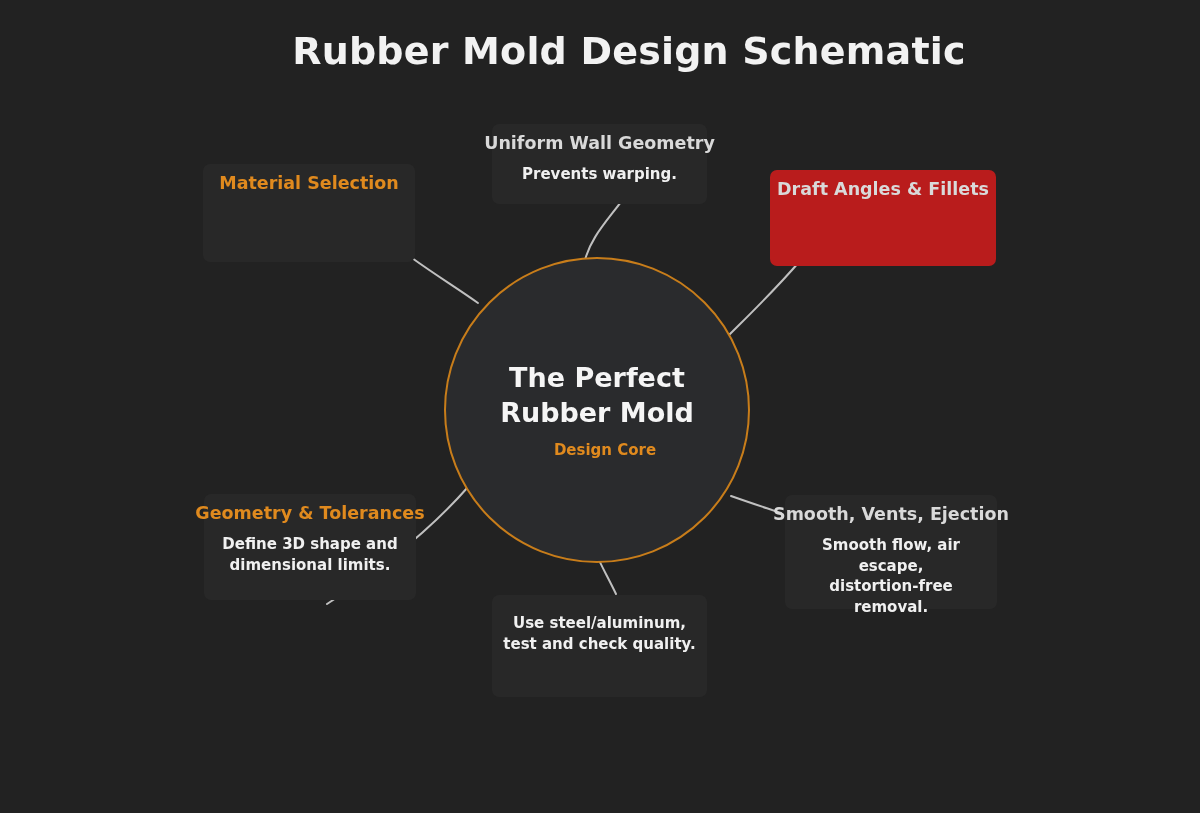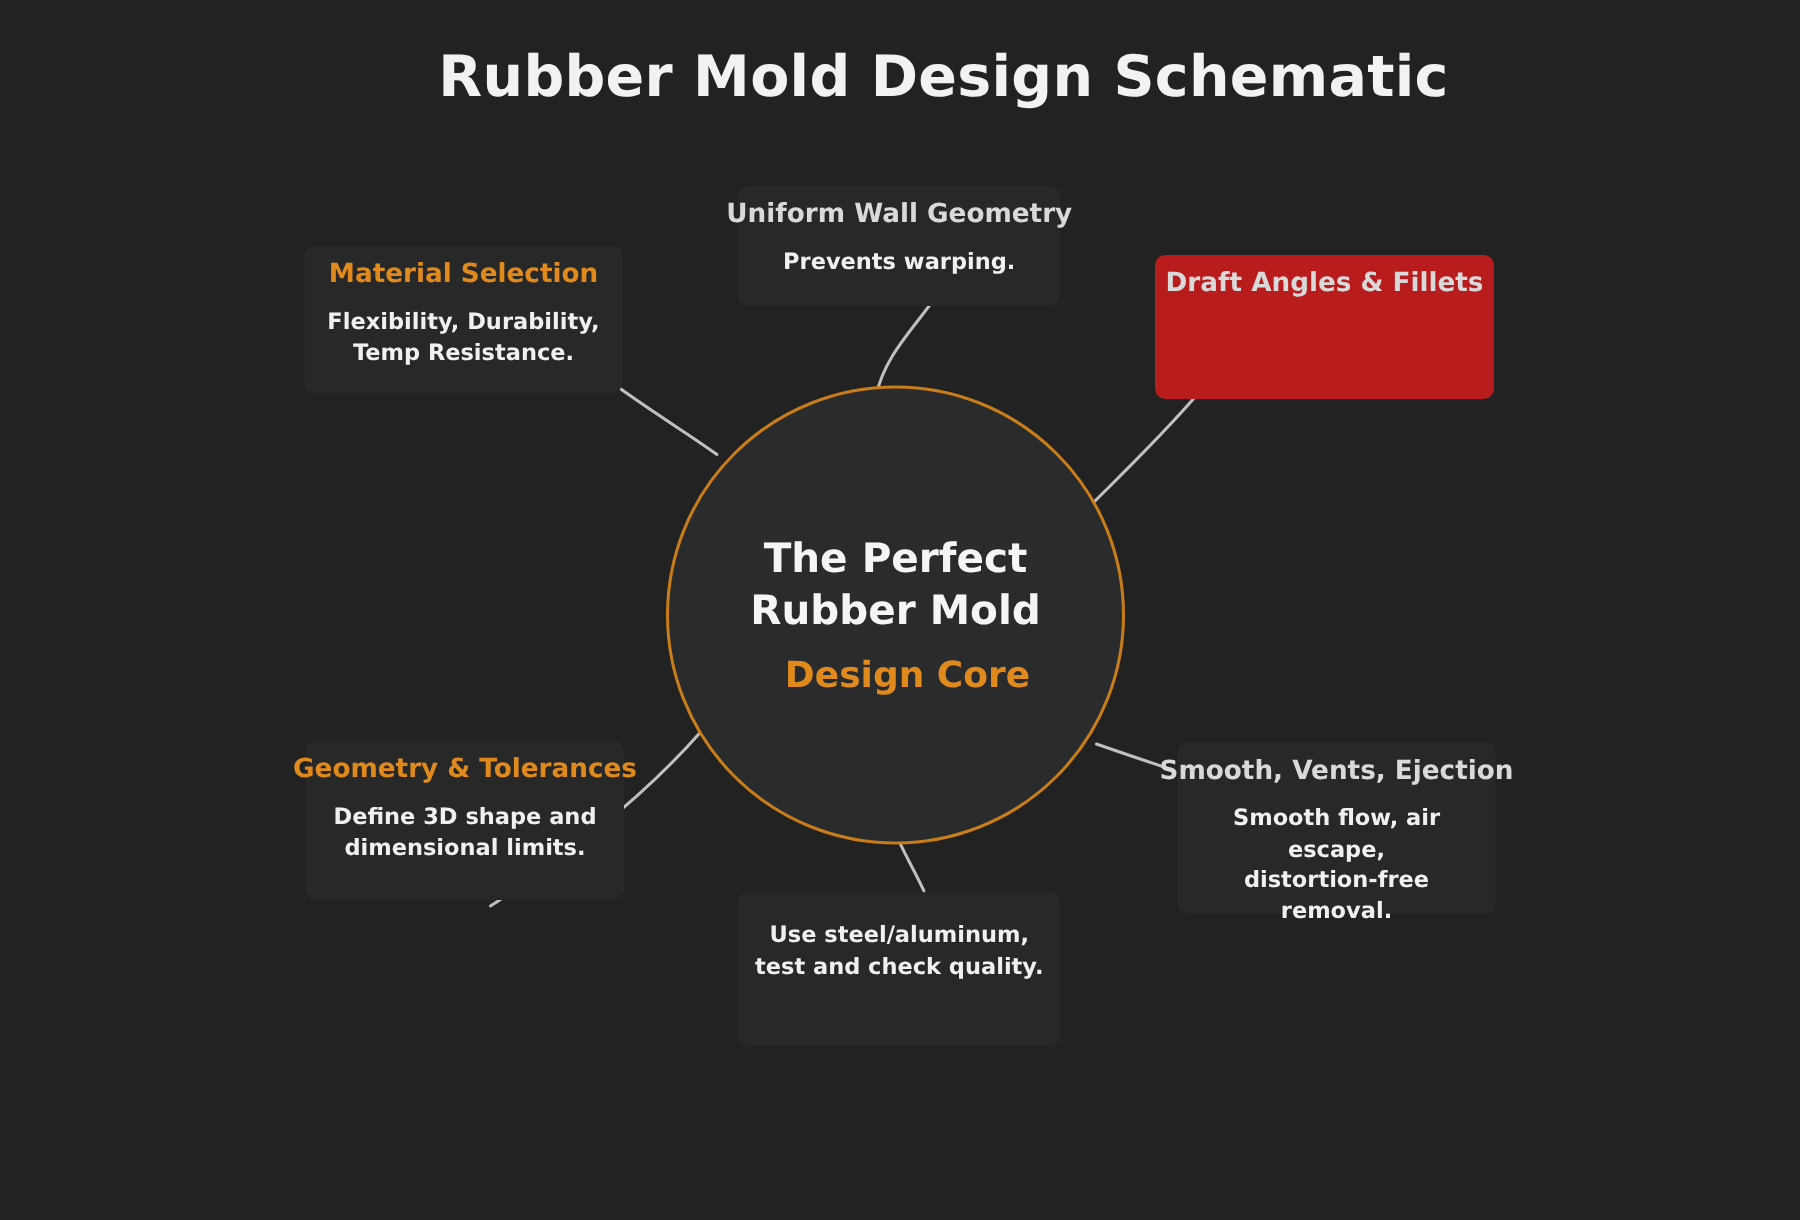--- a/index.html
+++ b/index.html
@@ -63,21 +63,21 @@
   }
   .hub-title {
     font-size: 27px;
     font-weight: bold;
     color: #f5f5f5;
     line-height: 1.26;
     white-space: pre-line;
   }
   .hub-subtitle {
     margin-top: 11px;
-    font-size: 24px;
+    font-size: 15px;
     font-weight: bold;
     color: #e08a1e;
     margin-left: 16px;
   }
 
   
   .node {
     position: absolute;
     box-sizing: border-box;
     background: #282828;
@@ -127,22 +127,20 @@
     <div class="hub-subtitle" style="color: rgb(224, 138, 30);">Design Core</div>
   </div>
 
   <div id="nodes-layer">
       <div class="node" style="left: 492px; top: 124px; width: 215px; height: 80px; background: rgb(40, 40, 40);">
         <div class="node-title plain" style="color: rgb(217, 217, 217);">Uniform Wall Geometry</div>
         <div class="node-desc" style="color: rgb(240, 240, 240);">Prevents warping.</div>
       </div>
       <div class="node" style="left: 203px; top: 164px; width: 212px; height: 98px; background: rgb(40, 40, 40);">
         <div class="node-title accent" style="color: rgb(224, 138, 30);">Material Selection</div>
-        <div class="node-desc" style="color: rgb(240, 240, 240);">Flexibility, Durability,
-Temp Resistance.</div>
       </div>
       <div class="node" style="left: 770px; top: 170px; width: 226px; height: 96px; background: #b91c1c;">
         <div class="node-title plain" style="color: rgb(217, 217, 217);">Draft Angles &amp; Fillets</div>
       </div>
       <div class="node" style="left: 785px; top: 495px; width: 212px; height: 114px; background: rgb(40, 40, 40);">
         <div class="node-title plain" style="color: rgb(217, 217, 217);">Smooth, Vents, Ejection</div>
         <div class="node-desc" style="color: rgb(240, 240, 240);">Smooth flow, air escape,
 distortion-free removal.</div>
       </div>
       <div class="node" style="left: 492px; top: 595px; width: 215px; height: 102px; background: rgb(40, 40, 40);">

